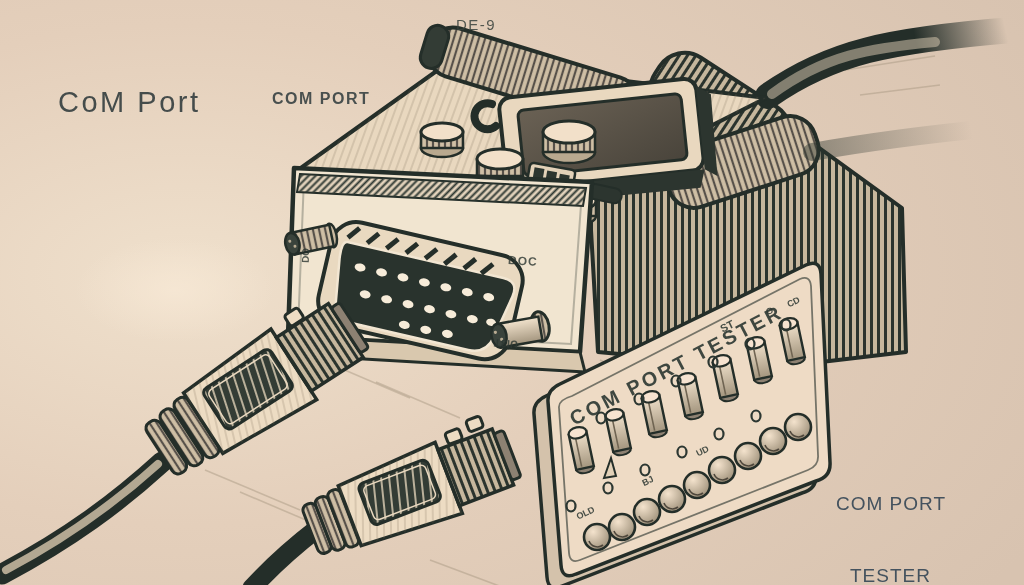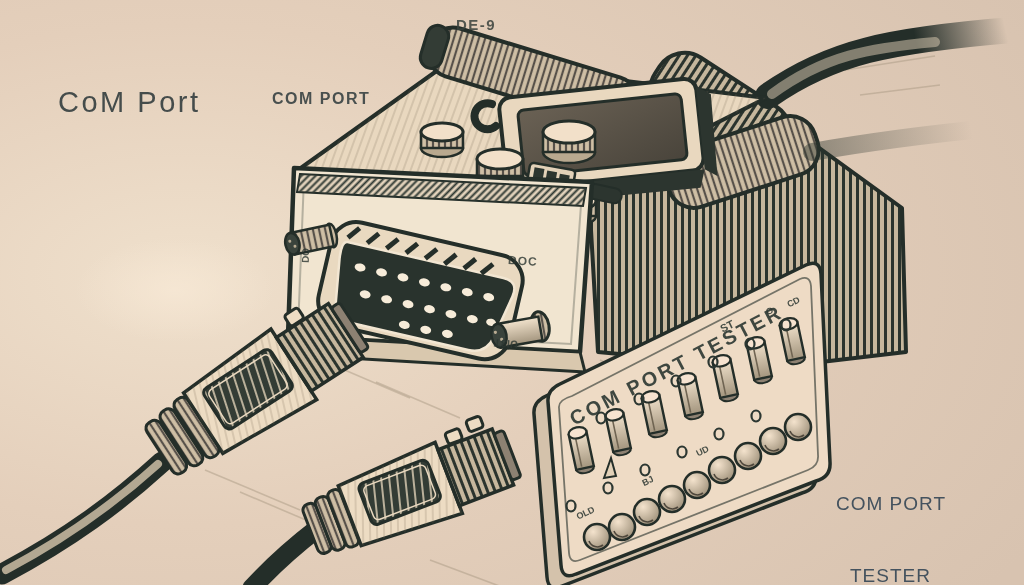--- a/index.html
+++ b/index.html
@@ -1,20 +1,20 @@
 <!DOCTYPE html>
 <html><head>
 <meta charset="utf-8">
 <style>
   html,body{margin:0;padding:0;background:#d8c3b0;}
   .stage{position:relative;width:1024px;height:585px;overflow:hidden;
          font-family:"Liberation Sans", sans-serif;}
   .stage svg{position:absolute;left:0;top:0;}
   .lbl{position:absolute;white-space:pre;color:#2f3a3c;}
-  .lbl-de9{left:456px;top:16px;font-size:15px;font-weight:700;letter-spacing:1.5px;color:#39423d;opacity:.85;}
+  .lbl-de9{left:456px;top:16px;font-size:15px;font-weight:400;letter-spacing:1.5px;color:#39423d;opacity:.85;}
   .lbl-com-large{left:58px;top:86px;font-size:29px;font-weight:400;letter-spacing:2.5px;color:#2f3a3c;opacity:.88;}
   .lbl-com-small{left:272px;top:90px;font-size:16px;font-weight:700;letter-spacing:1.5px;color:#2e3a3c;opacity:.85;}
   .lbl-tester{left:836px;top:444px;font-size:19px;font-weight:400;letter-spacing:1px;color:#44525e;line-height:24px;}
   .lbl-tester .l2{padding-left:14px;}
   .lbl-board-title{left:566px;top:410px;font-size:20px;font-weight:700;letter-spacing:3px;color:#2c3732;
                    transform:rotate(-27.5deg);transform-origin:0 0;opacity:.9;}
   .mark{position:absolute;font-size:9px;font-weight:700;color:#2c3732;transform:rotate(-26deg);opacity:.85;}
   .m0{left:576px;top:508px;} .m1{left:642px;top:476px;} .m2{left:696px;top:446px;}
   .m3{left:720px;top:320px;font-size:11px;} .m4{left:766px;top:306px;} .m5{left:787px;top:297px;}
   .cmark{position:absolute;font-weight:700;color:#2c3732;opacity:.8;}

